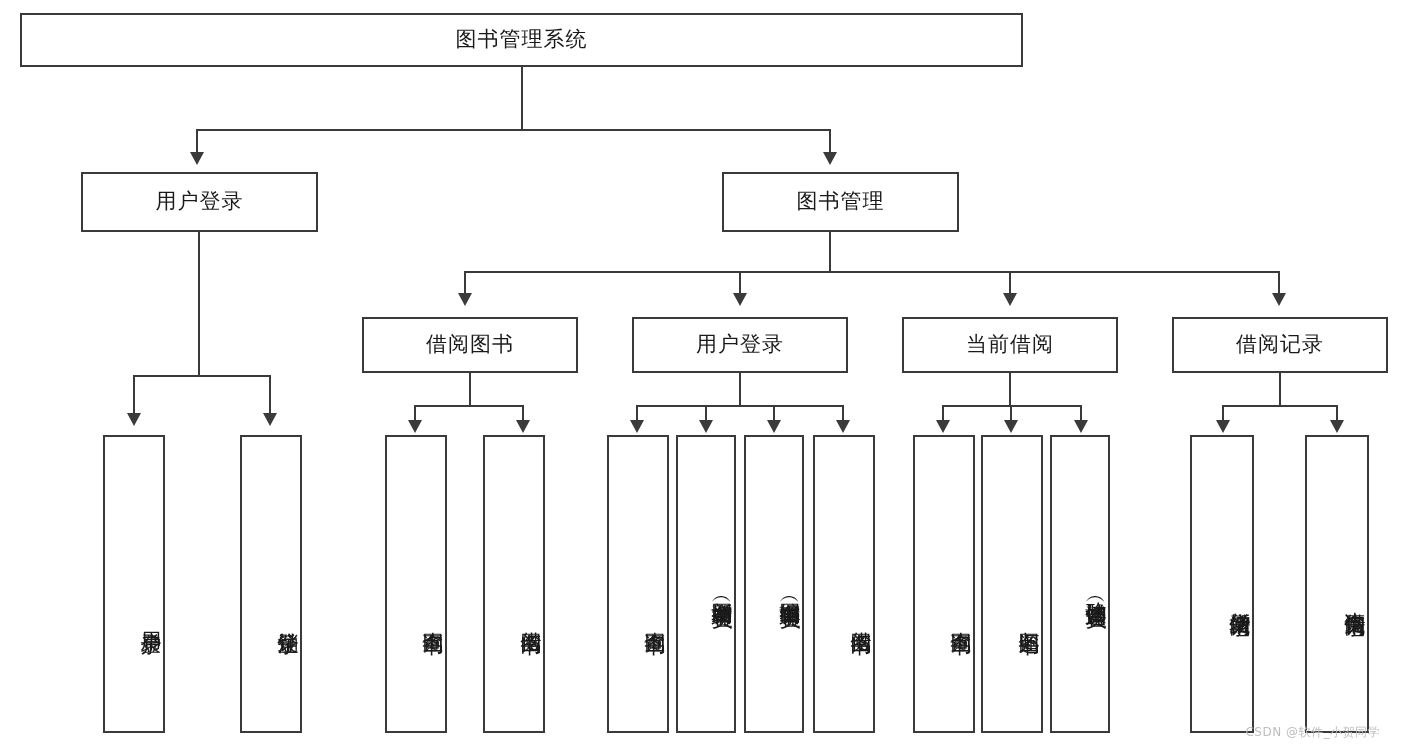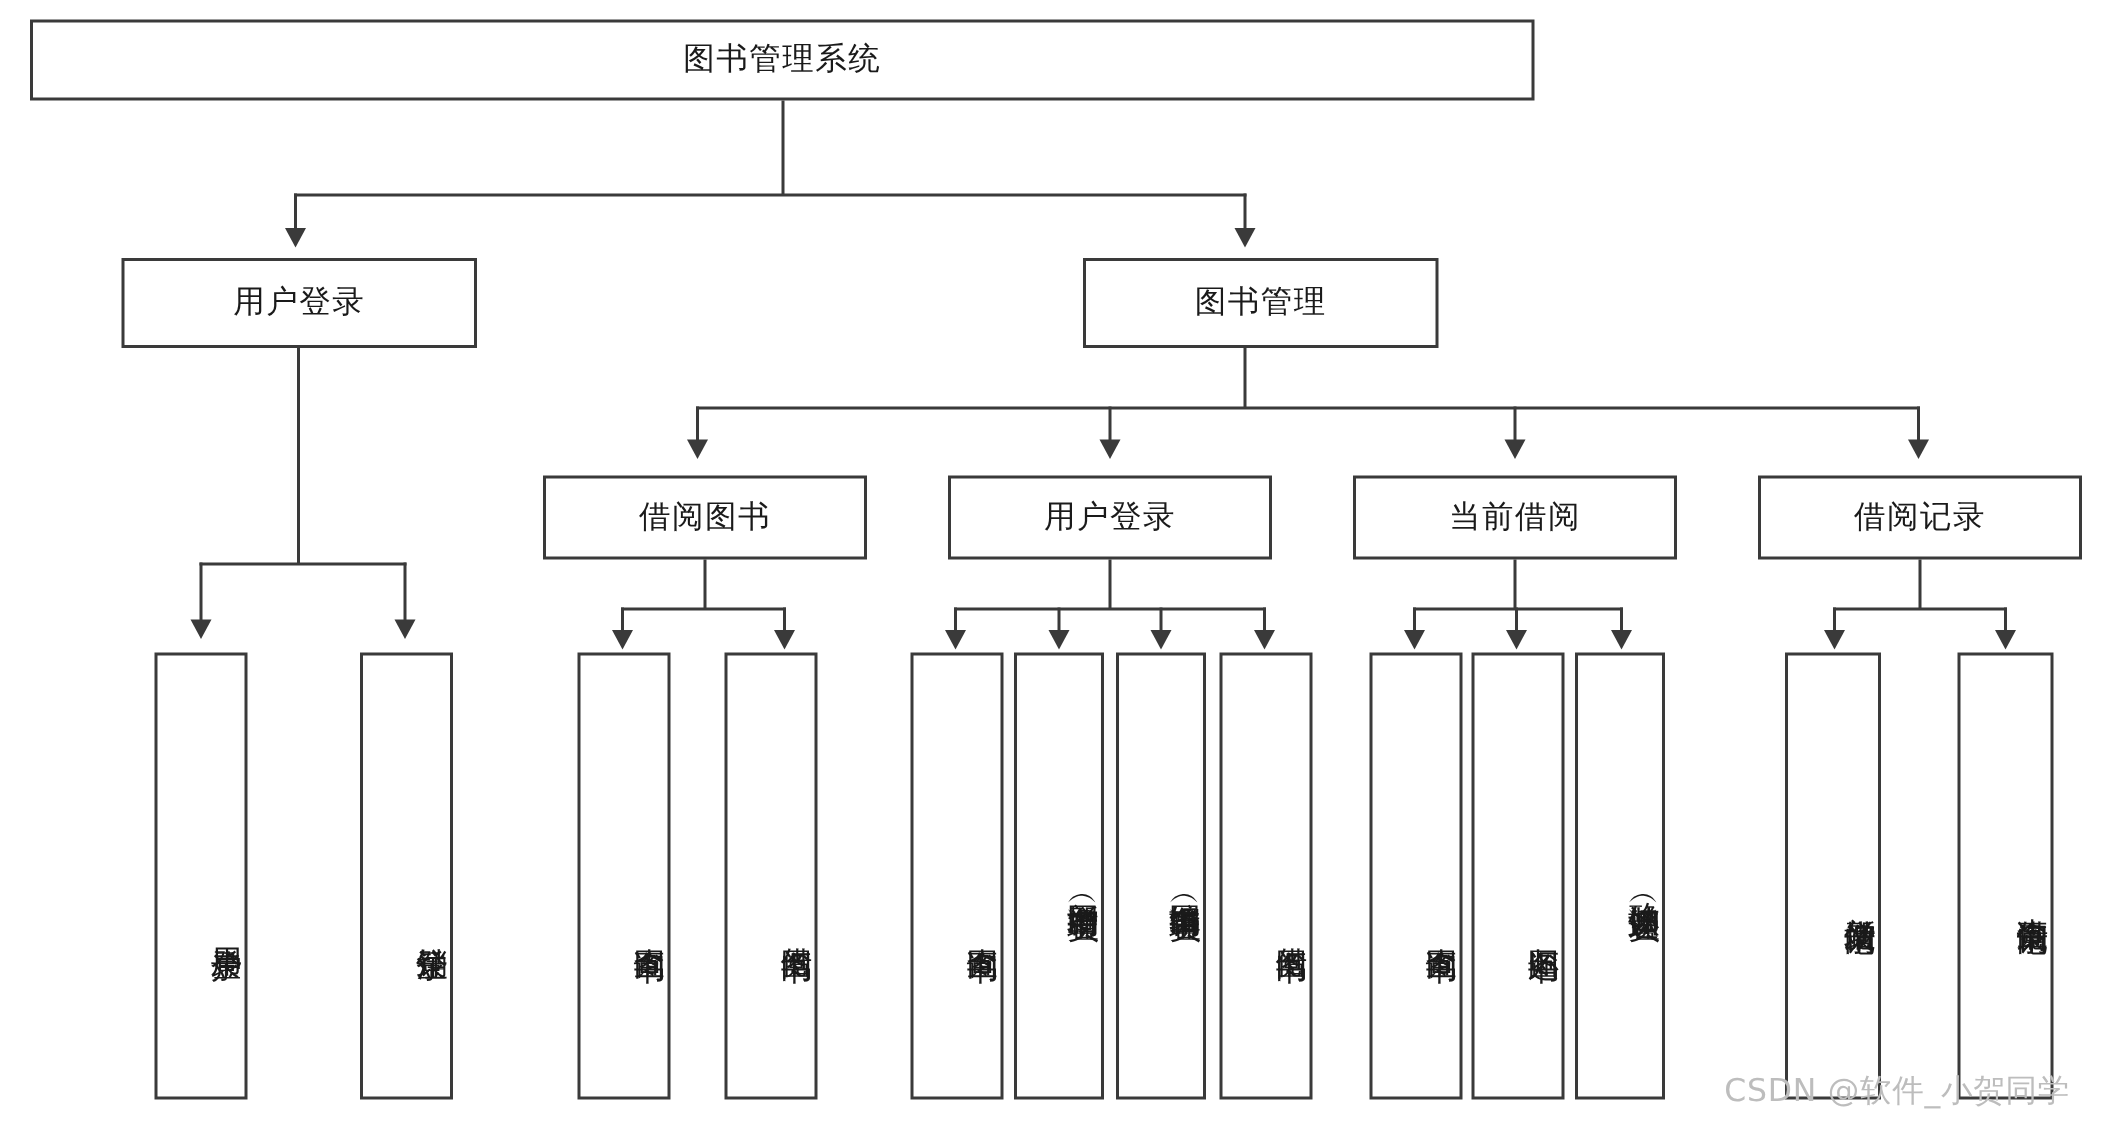--- a/index.html
+++ b/index.html
@@ -60,21 +60,21 @@
     width: 0;
     height: 0;
     border-left: 7px solid transparent;
     border-right: 7px solid transparent;
     border-top: 13px solid #3a3a3a;
   }
   #watermark {
     position: absolute;
     right: 8px;
     bottom: 6px;
-    font-size: 21px;
+    font-size: 12px;
     color: #bdbdbd;
     letter-spacing: 0.5px;
     white-space: nowrap;
     user-select: none;
   }
 </style>
 </head>
 <body>
 
 <div id="canvas">

